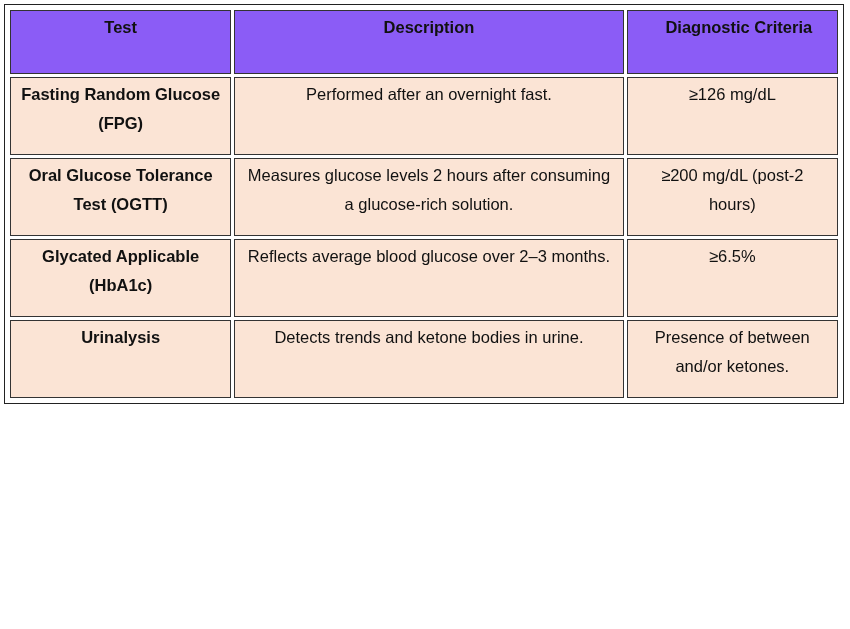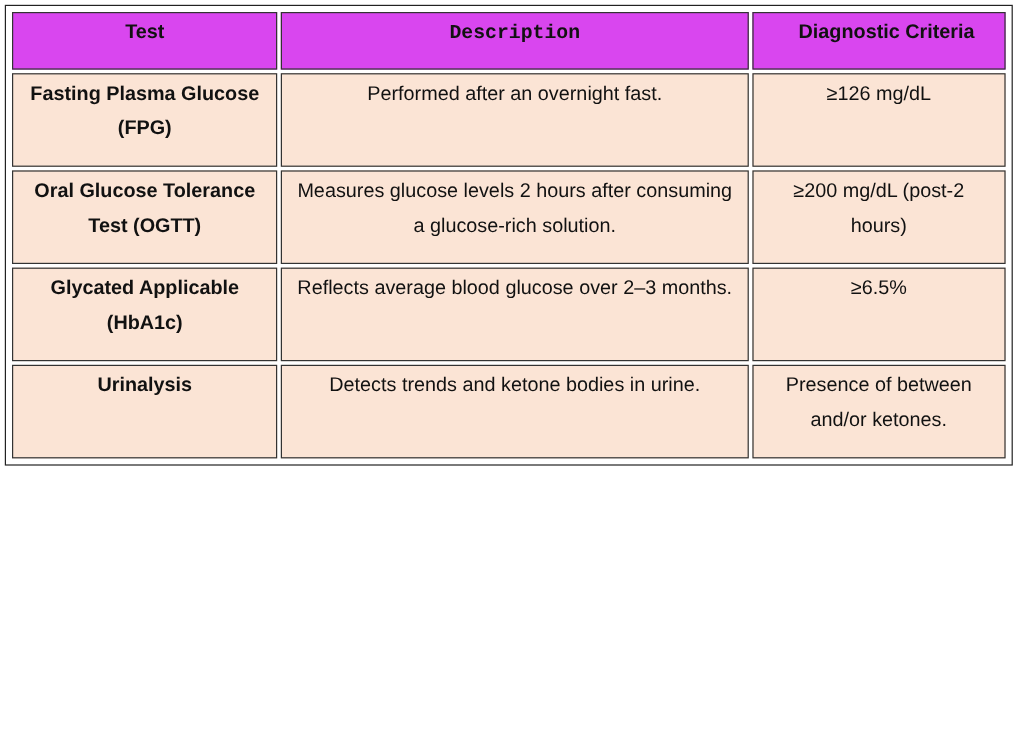--- a/index.html
+++ b/index.html
@@ -1,42 +1,42 @@
 <!DOCTYPE html>
 <html><head>
 <meta charset="utf-8">
 <style>
   html,body{margin:0;padding:0;background:#ffffff;}
   body{width:850px;height:629px;position:relative;overflow:hidden;font-family:"Liberation Sans",sans-serif;}
   .tbl{position:absolute;left:4px;top:4px;width:840px;border:1px solid #222;padding:2px;box-sizing:border-box;}
   table{border-collapse:separate;border-spacing:3px;width:100%;}
   td,th{border:1px solid #333;text-align:center;vertical-align:top;color:#111;font-size:16.5px;line-height:29px;box-sizing:border-box;}
-  th{background:#d946ef;height:48px;padding-top:2px;font-weight:bold;}
+  th{background:#8b5cf6;height:64px;padding-top:2px;font-weight:bold;}
   td{background:#fbe4d5;height:78px;padding:2px 8px 0 8px;}
   td.test{font-weight:bold;}
   .c1{width:222px;}
-  .c2{width:391px;font-family:Liberation Mono, monospace;}
+  .c2{width:391px;}
   .c3{width:212px;padding-left:14px;}
   .mid{}
 </style>
 </head>
 <body>
 
 <div class="tbl">
 <table>
   <thead>
     <tr>
       <th class="c1">Test</th>
       <th class="c2">Description</th>
       <th class="c3">Diagnostic Criteria</th>
     </tr>
   </thead>
   <tbody>
     <tr>
-      <td class="test">Fasting Plasma Glucose (FPG)</td>
+      <td class="test">Fasting Random Glucose (FPG)</td>
       <td class="mid">Performed after an overnight fast.</td>
       <td class="mid">≥126 mg/dL</td>
     </tr>
     <tr>
       <td class="test">Oral Glucose Tolerance Test (OGTT)</td>
       <td>Measures glucose levels 2 hours after consuming a glucose-rich solution.</td>
       <td>≥200 mg/dL (post-2 hours)</td>
     </tr>
     <tr>
       <td class="test">Glycated Applicable (HbA1c)</td>

